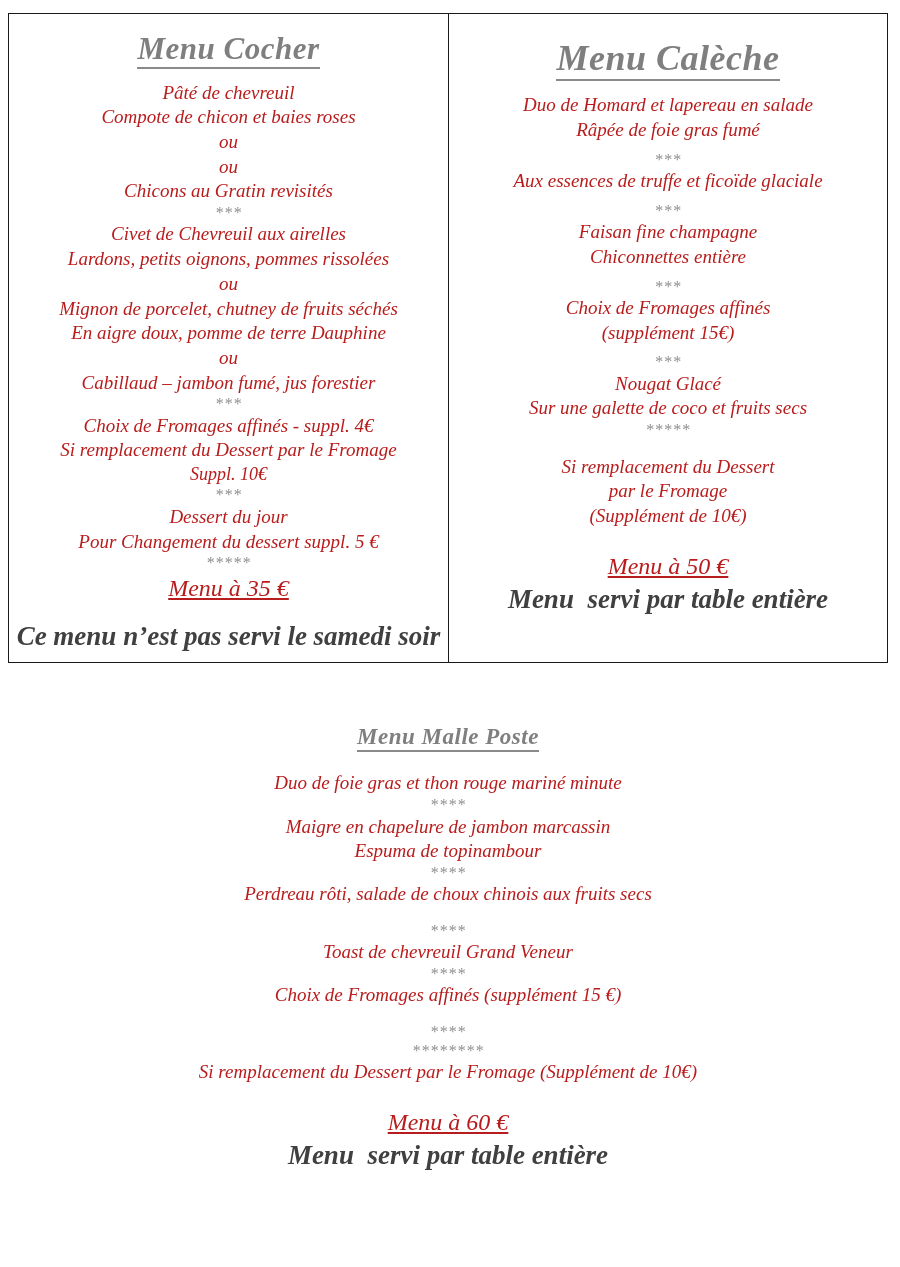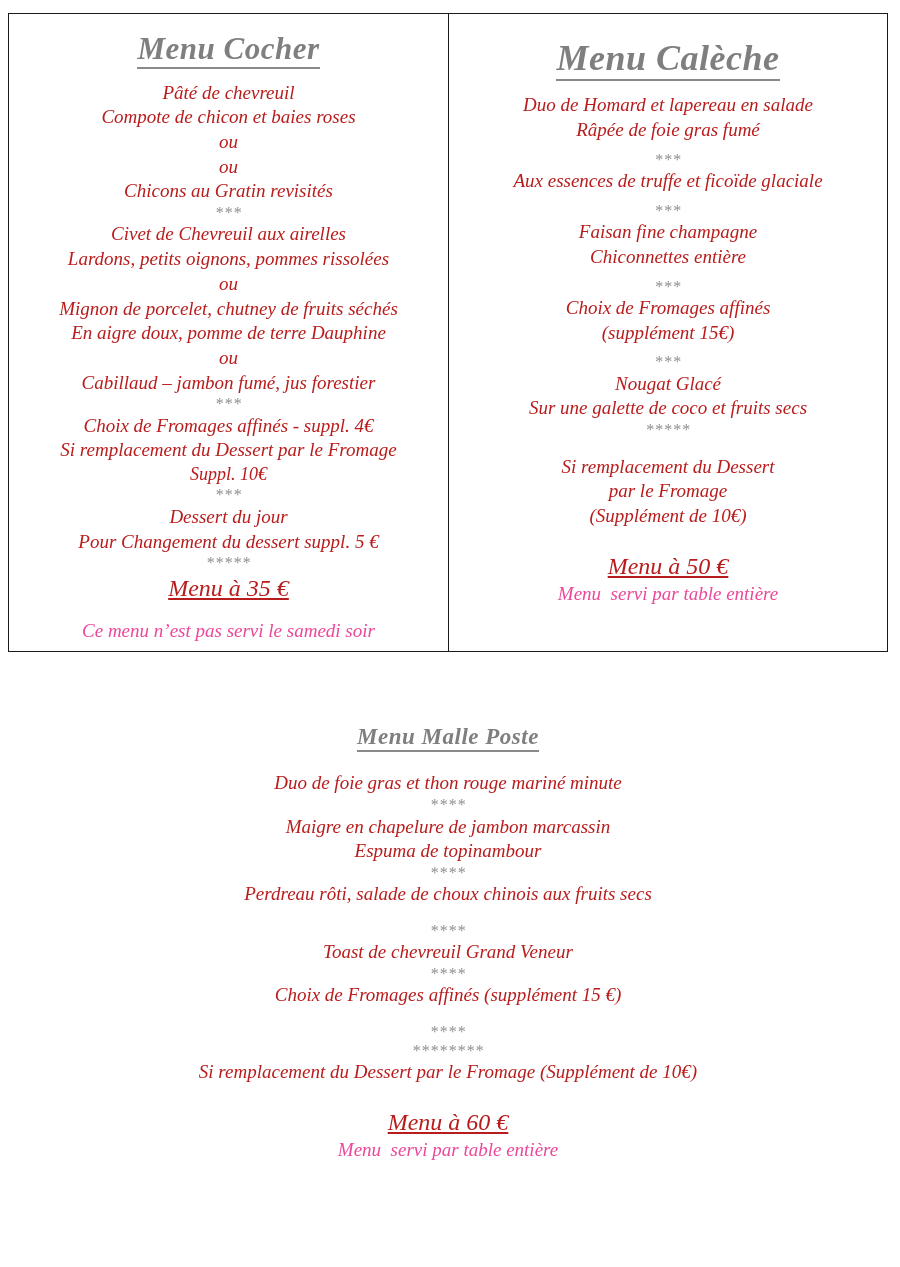--- a/index.html
+++ b/index.html
@@ -84,23 +84,23 @@
     color: #8e8e8e;
   }
   .line.small {
     font-size: 18px;
   }
   .line.price {
     font-size: 24px;
     text-decoration: underline;
   }
   .line.note {
-    color: #ec4899;
-    font-weight: normal;
-    font-size: 19px;
+    color: #404040;
+    font-weight: bold;
+    font-size: 27px;
   }
   .spacer-sm { height: 8px; }
   .spacer-md { height: 15px; }
   .spacer-lg { height: 22px; }
 </style>
 </head>
 <body>
 
 <div class="menu-table">
 

